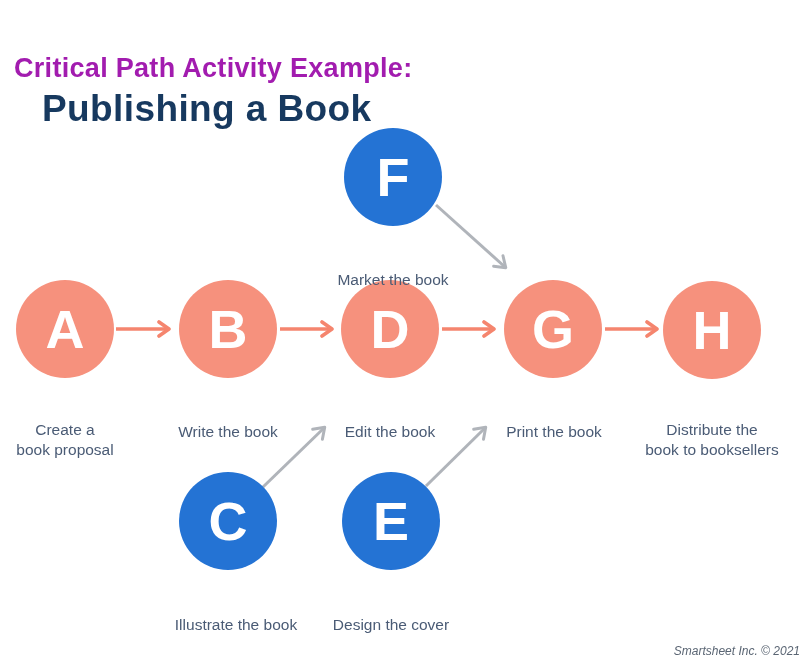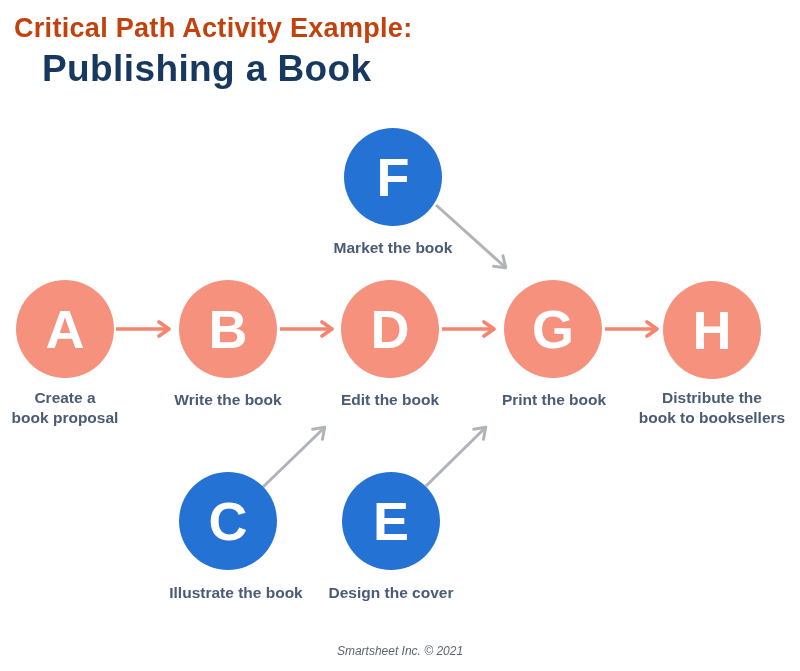--- a/index.html
+++ b/index.html
@@ -14,23 +14,24 @@
     height: 671px;
     background: #ffffff;
     overflow: hidden;
   }
 
   
   .title-block { position: absolute; left: 14px; top: 12px; }
   .title-eyebrow {
     font-size: 27px;
     font-weight: 800;
-    color: #c2410c;
+    color: #a21caf;
     letter-spacing: 0.3px;
     line-height: 1.25;
+    margin-top: 40px;
   }
   .title-heading {
     font-size: 37px;
     font-weight: 800;
     color: #17395F;
     letter-spacing: 0.4px;
     line-height: 1.15;
     margin-top: 2px;
     margin-left: 28px;
   }
@@ -58,24 +59,25 @@
     user-select: none;
   }
   .critical     { background: #F6917D; }
   .non-critical { background: #2473D4; }
 
   .node-label {
     position: absolute;
     width: 200px;
     text-align: center;
     font-size: 15.5px;
-    font-weight: 700;
+    font-weight: 400;
     color: #4A5B75;
     line-height: 1.28;
     white-space: pre-line;
+    margin-top: 32px;
   }
 
   
   .pos-A { left: 16px;  top: 280px; }
   .pos-B { left: 179px; top: 280px; }
   .pos-D { left: 341px; top: 280px; }
   .pos-G { left: 504px; top: 280px; }
   .pos-H { left: 663px; top: 281px; }
   .pos-F { left: 344px; top: 128px; }
   .pos-C { left: 179px; top: 472px; }
@@ -89,21 +91,21 @@
   .lab-H { left: 612px; top: 388px; }
   .lab-F { left: 293px; top: 238px; }
   .lab-C { left: 136px; top: 583px; }
   .lab-E { left: 291px; top: 583px; }
 
   
   .footer-credit {
     position: absolute;
     left: 0; right: 0;
     top: 644px;
-    text-align: center;
+    text-align: right;
     font-size: 12px;
     font-style: italic;
     color: #5A6573;
   }
 </style>
 </head>
 <body>
 
 <div class="canvas">
 

